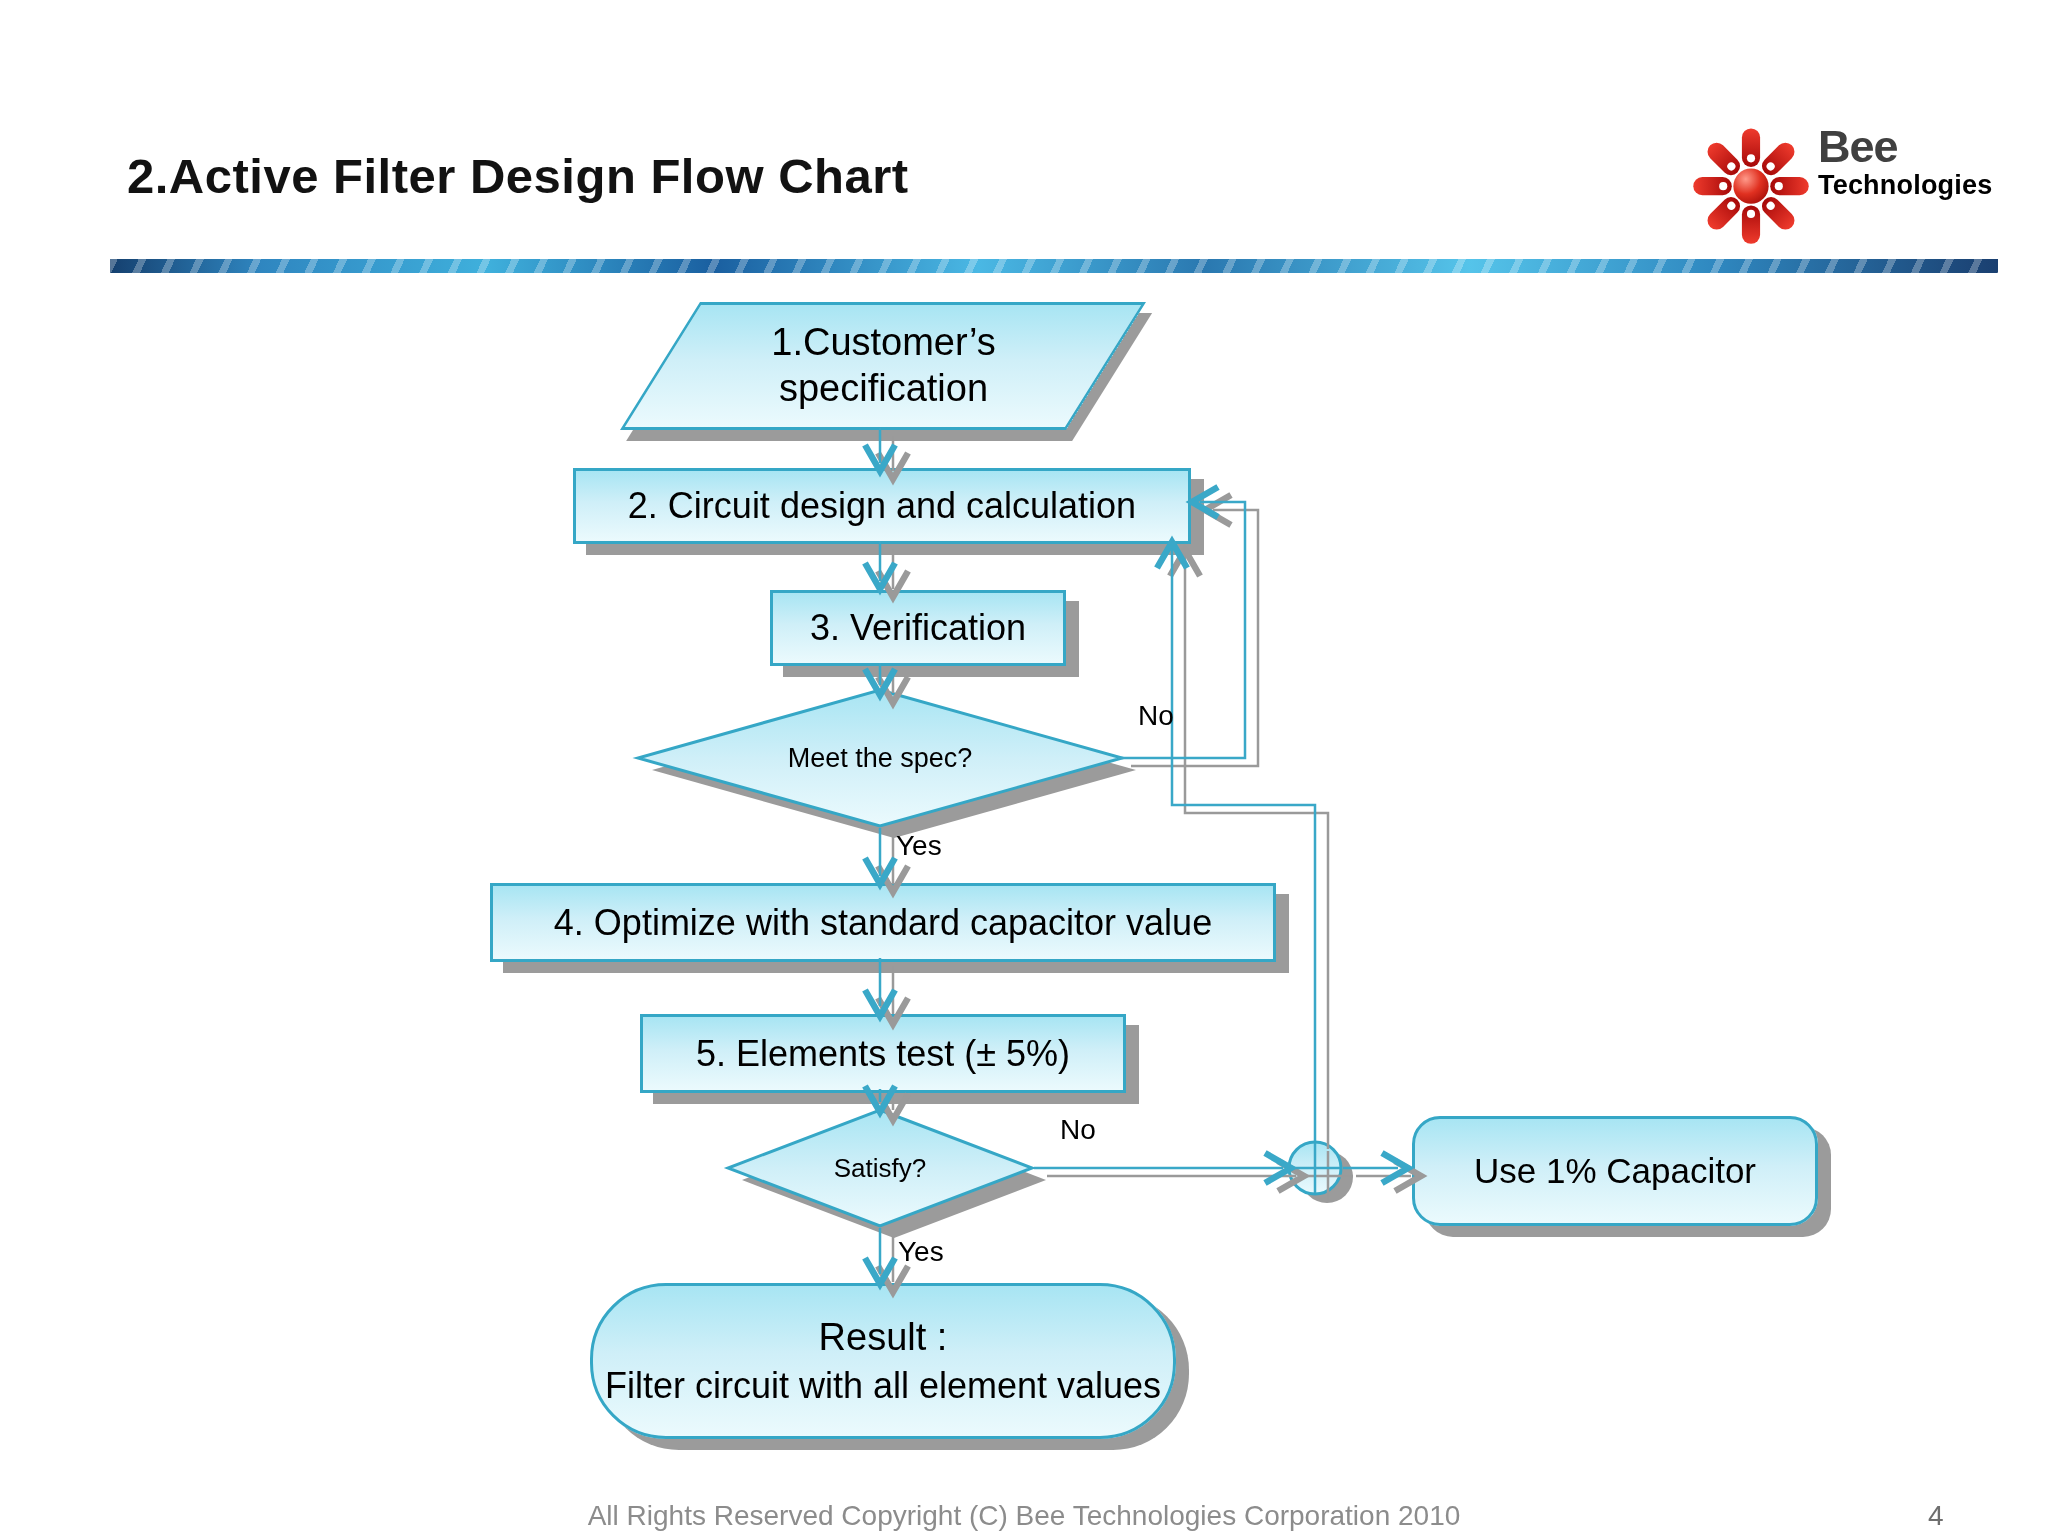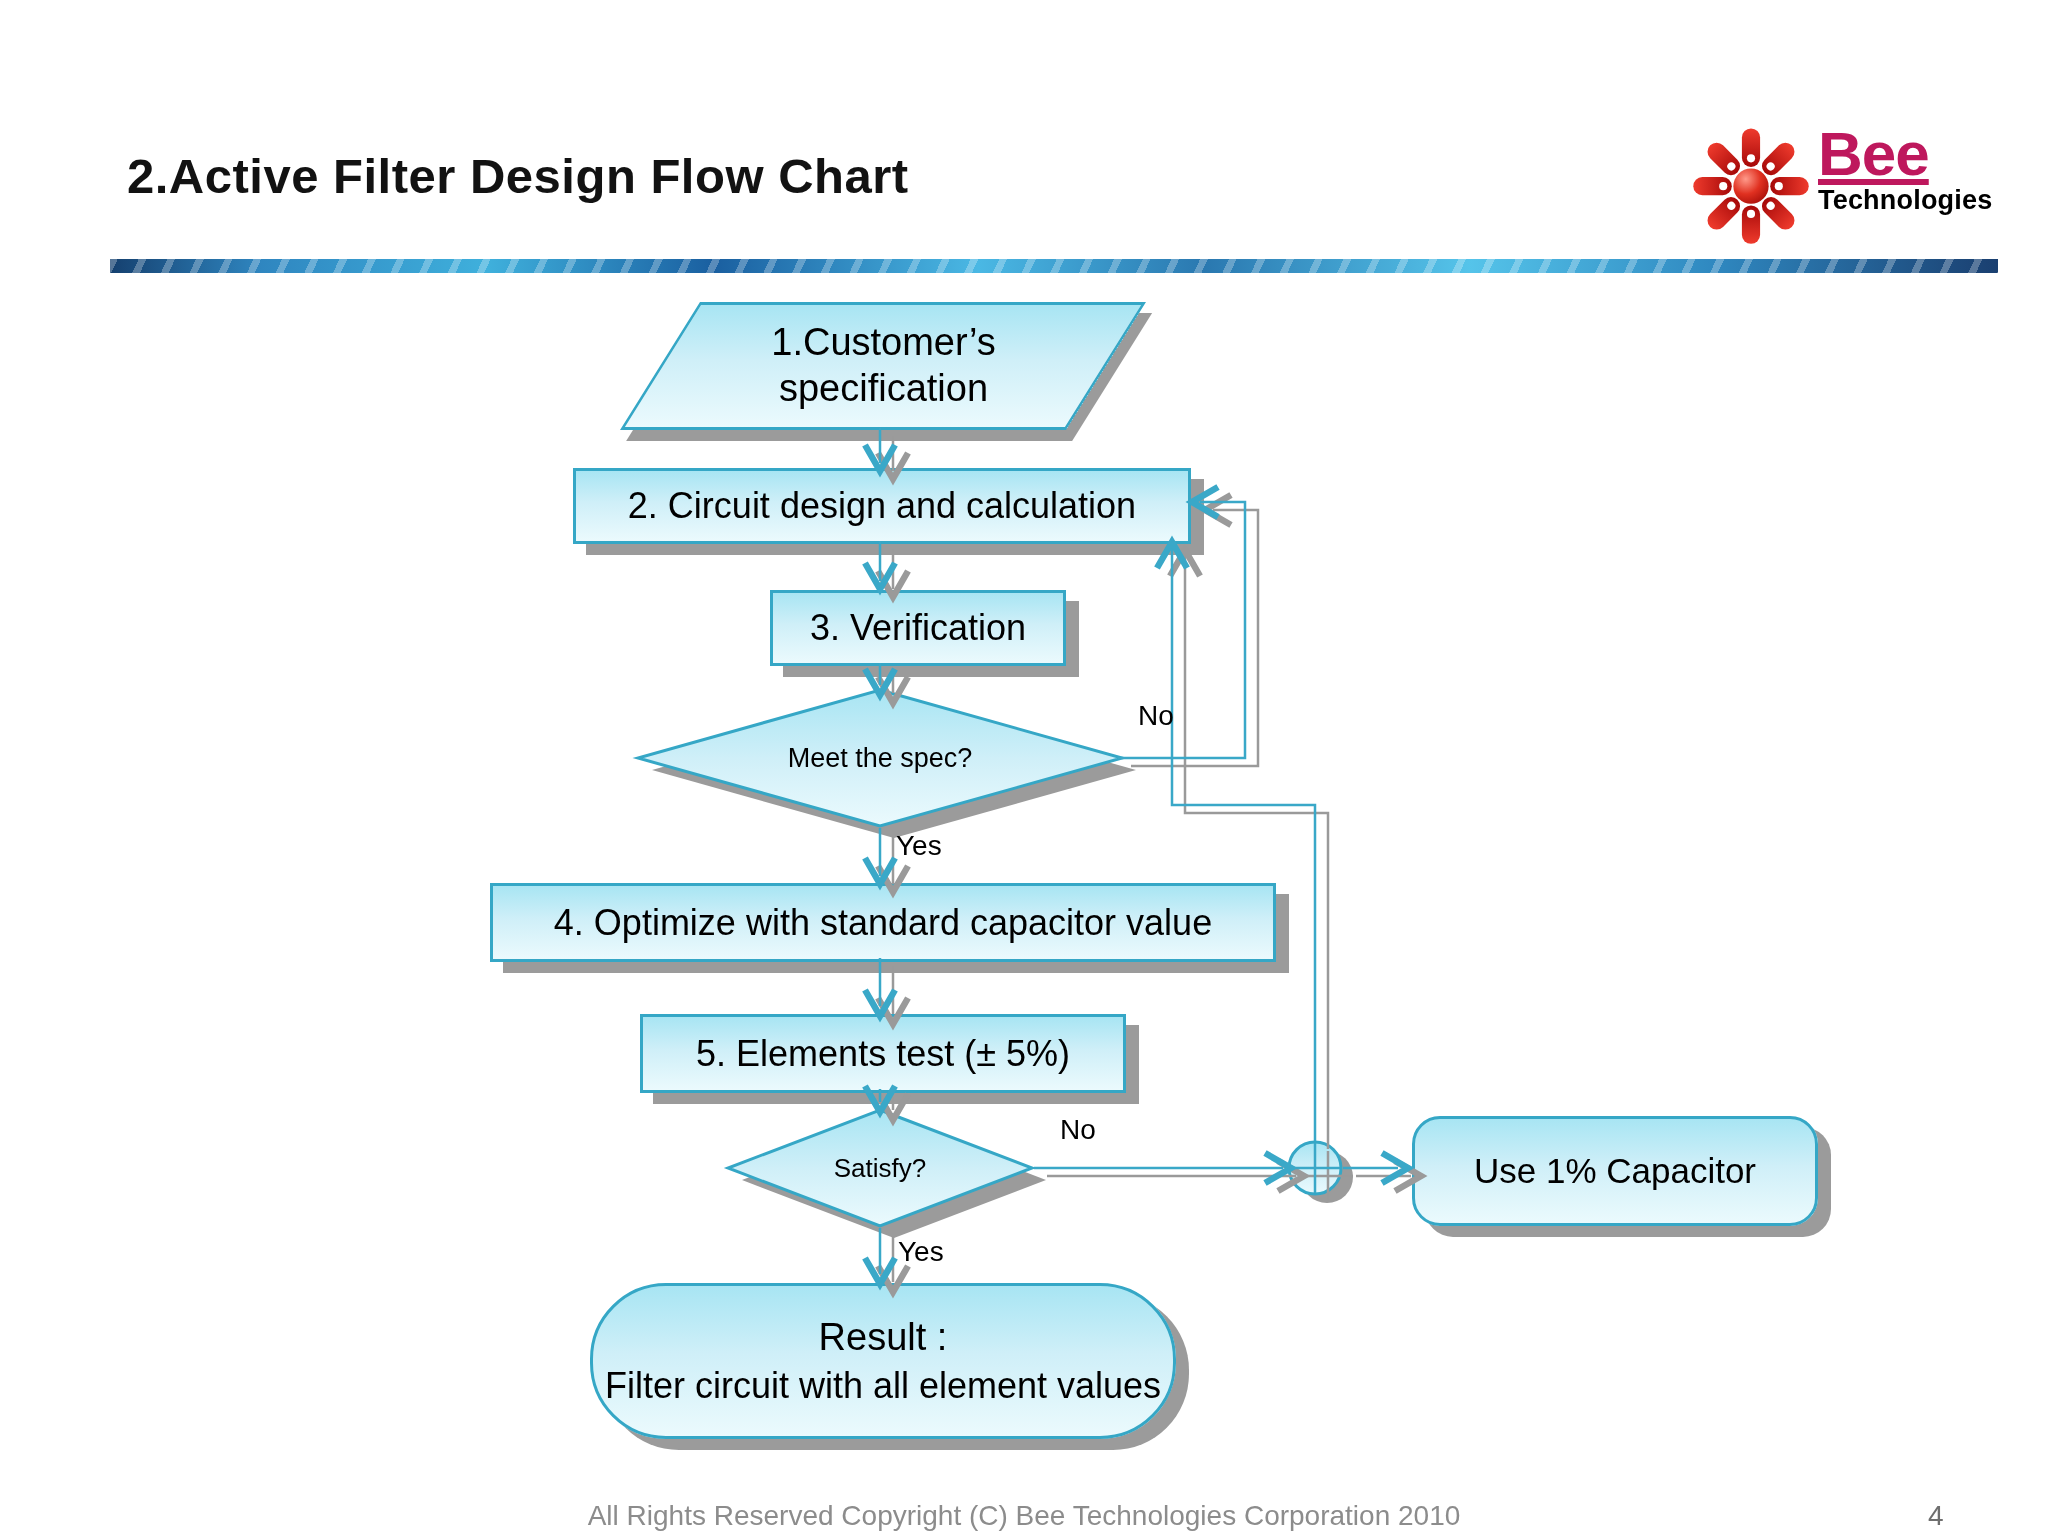--- a/index.html
+++ b/index.html
@@ -19,21 +19,21 @@
 
   .title{position:absolute;left:127px;top:108px;font-size:49px;font-weight:bold;color:#121212;letter-spacing:0.5px;}
   .divider{position:absolute;left:110px;top:219px;width:1888px;height:14px;
     background:
       repeating-linear-gradient(115deg, rgba(255,255,255,0.28) 0 7px, rgba(255,255,255,0) 7px 26px),
       linear-gradient(90deg,#15406f 0%,#2f86c0 8%,#3fb0dc 20%,#1a5fa0 32%,#4ab8e4 46%,#2a78b0 58%,#55c4ea 72%,#2f88c0 85%,#1a3f70 100%);
   }
 
   .logo{position:absolute;left:1692px;top:82px;display:flex;align-items:flex-start;}
   .logo-text{margin-left:8px;display:flex;flex-direction:column;align-items:flex-start;margin-top:6px;}
-  .logo-brand{font-size:62px;font-weight:bold;color:#be185d;line-height:0.85;letter-spacing:-1px;text-decoration:underline;}
+  .logo-brand{font-size:45px;font-weight:bold;color:#404040;line-height:0.85;letter-spacing:-1px;}
   .logo-sub{font-size:27px;font-weight:bold;color:#000000;letter-spacing:0.2px;margin-top:4px;}
 
   .node{position:absolute;z-index:2;display:flex;align-items:center;justify-content:center;text-align:center;
     color:#000;border:3px solid var(--node_border);
     background:linear-gradient(180deg,var(--node_fill_top) 0%,var(--node_fill_mid) 45%,var(--node_fill_bottom) 100%);
     box-shadow:13px 11px 0 var(--node_shadow);}
   .node-label{white-space:pre-line;line-height:1.2;}
 
   .parallelogram{left:660px;top:262px;width:440px;height:122px;transform:skewX(-32deg);}
   .parallelogram .node-label{transform:skewX(32deg);font-size:38px;}

